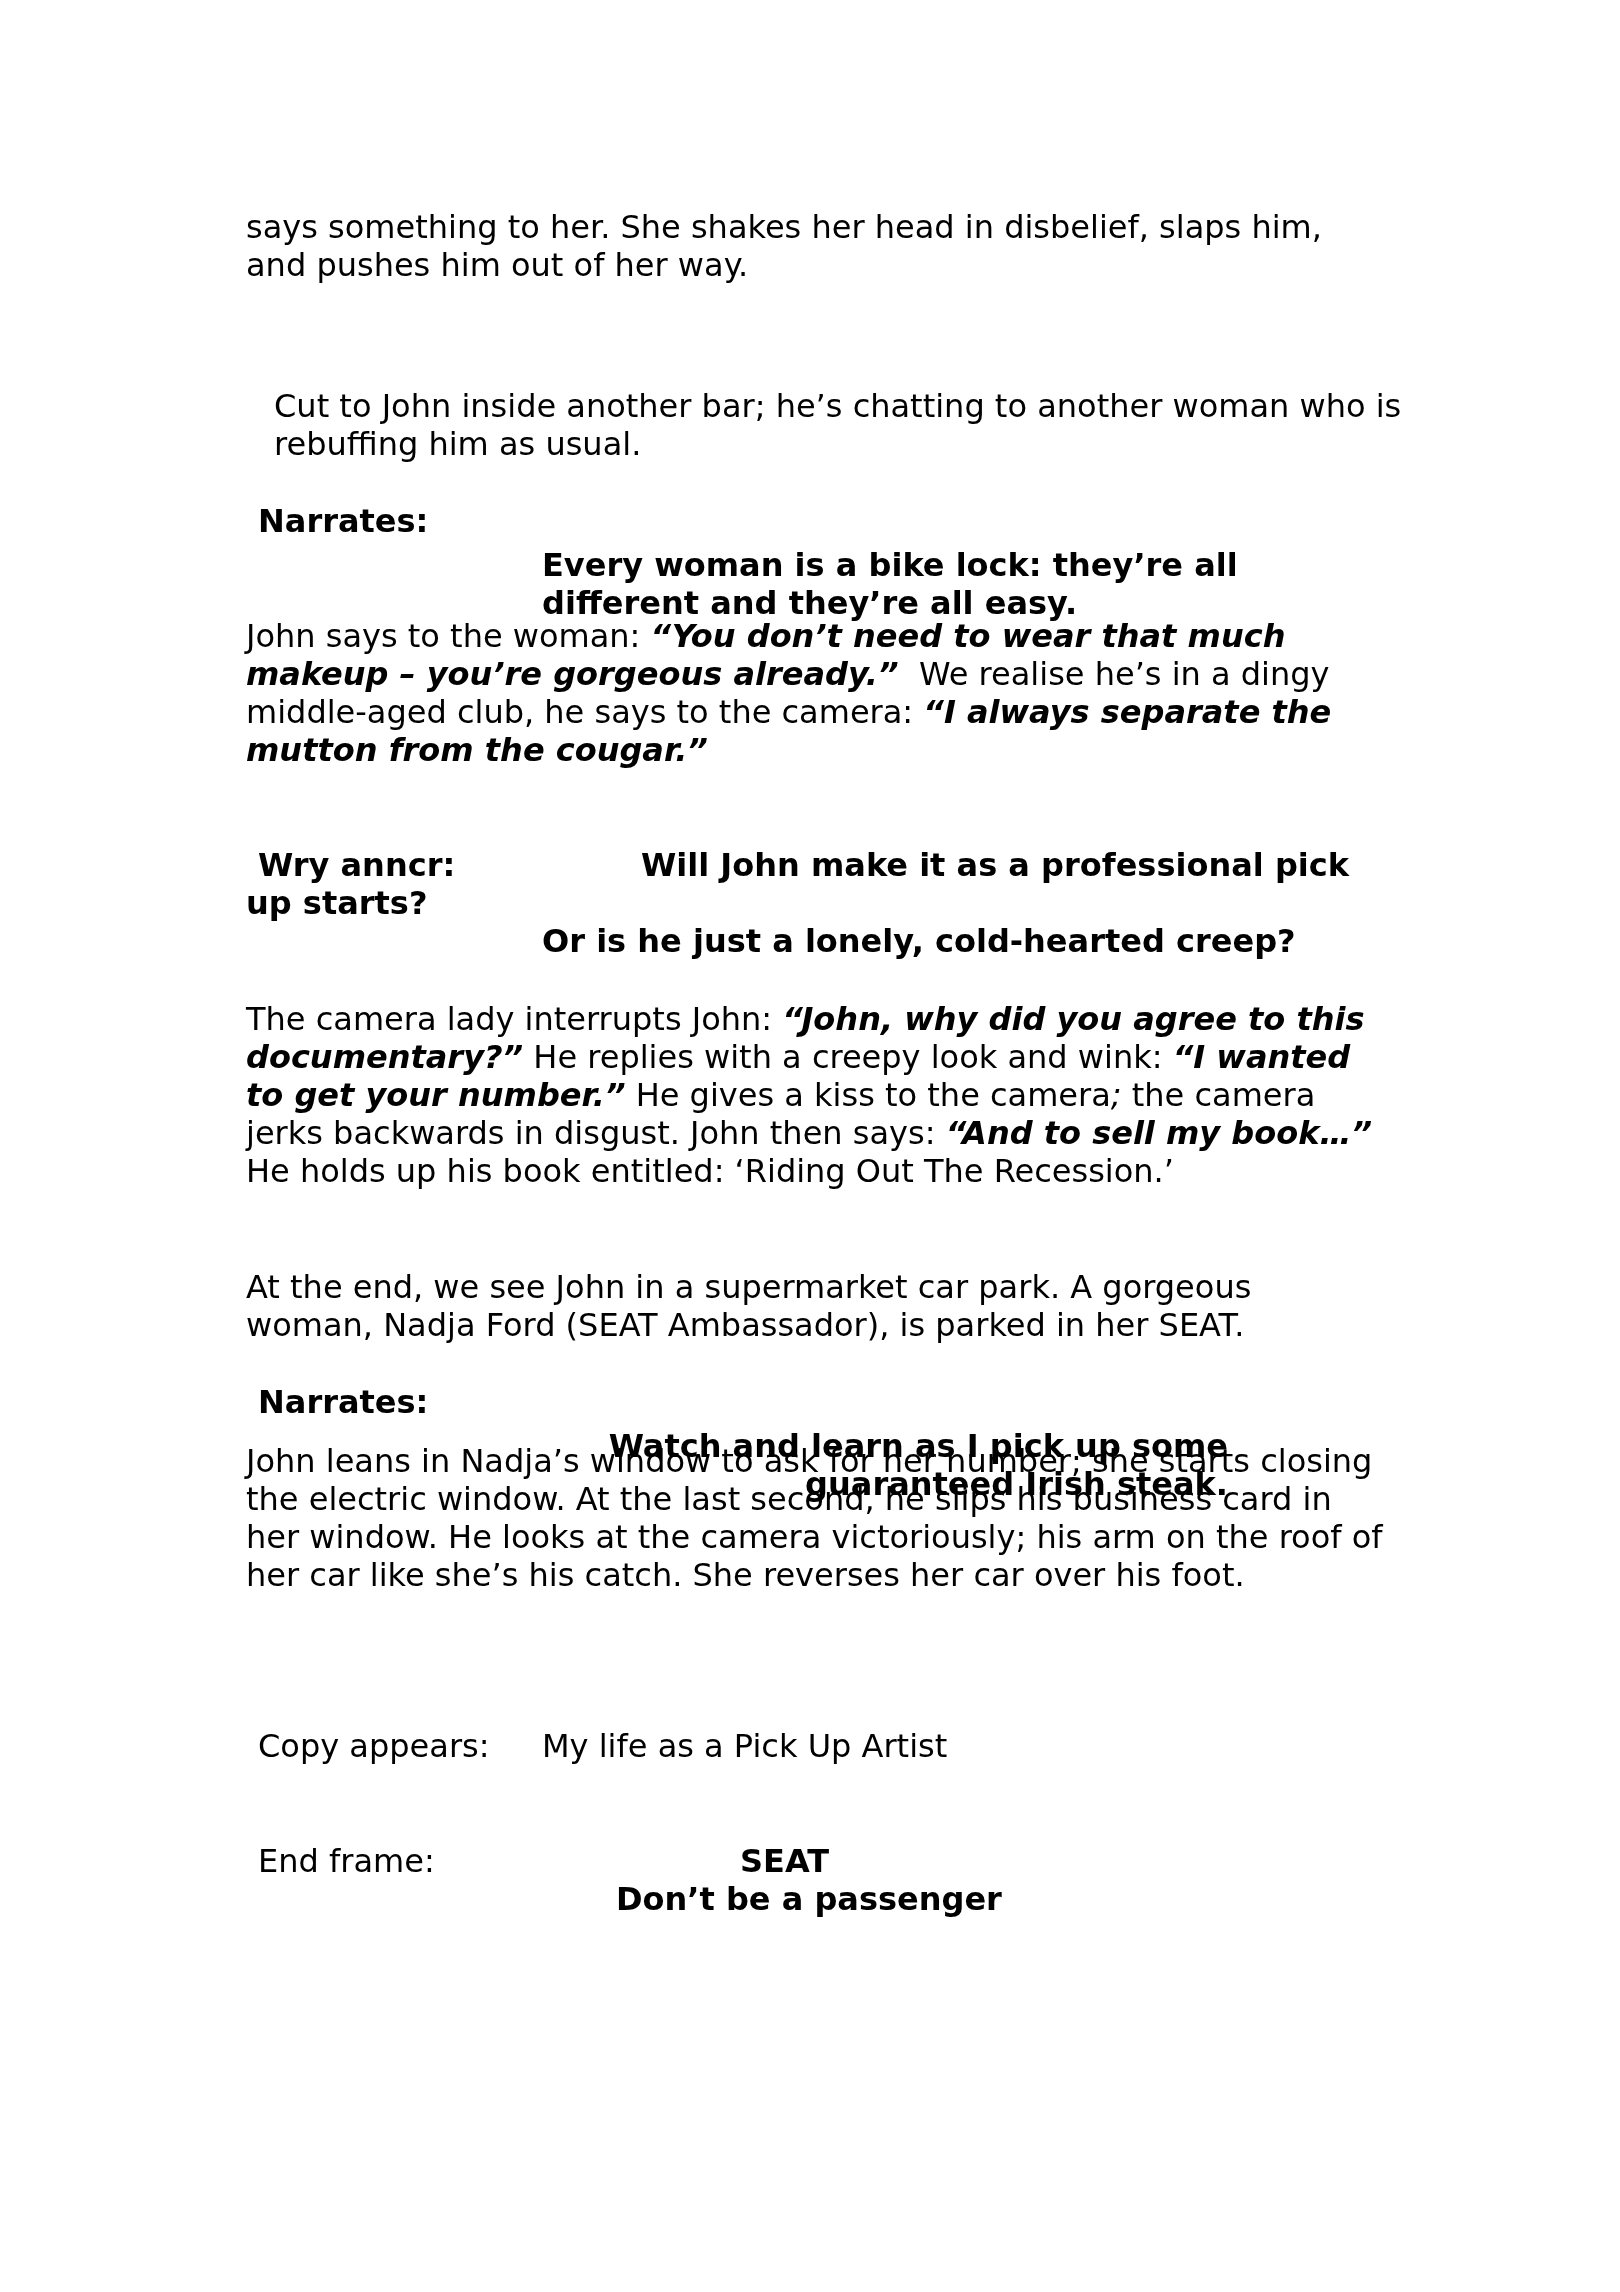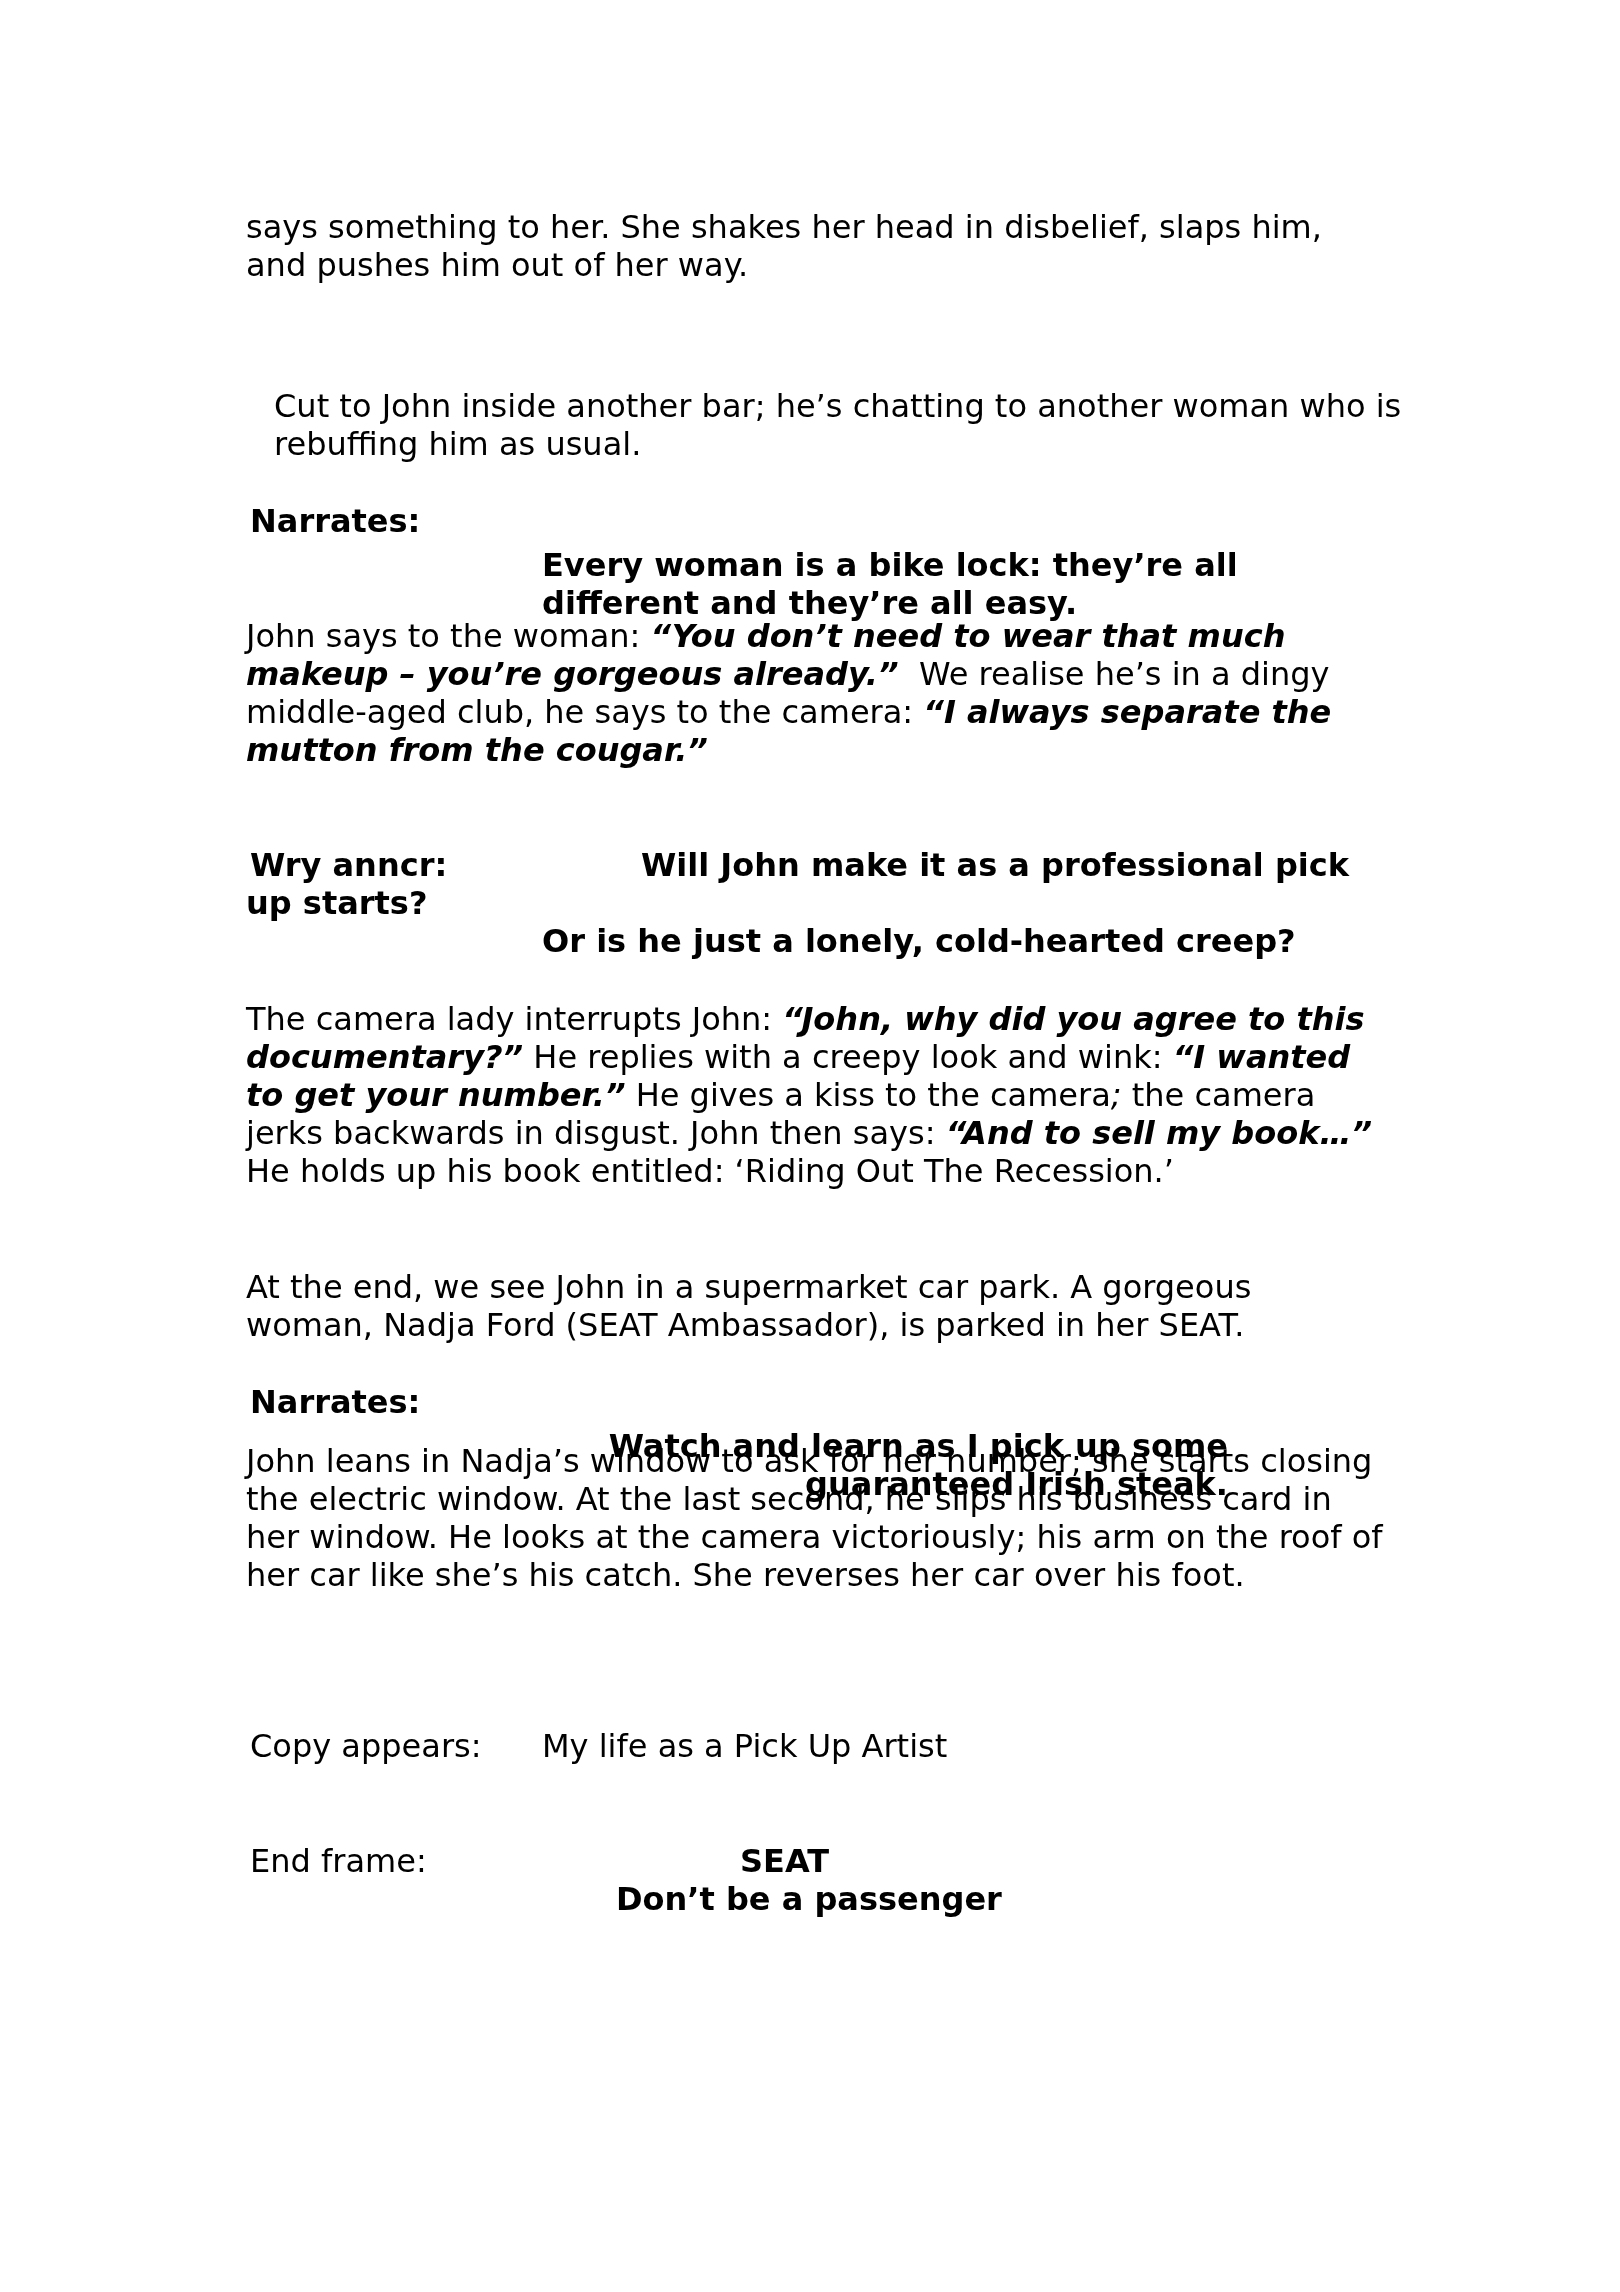--- a/index.html
+++ b/index.html
@@ -10,21 +10,21 @@
     font-family: "DejaVu Sans", sans-serif;
     color: #000000;
     font-size: 32px;
     line-height: 38px;
   }
   .page { position: absolute; left: 246px; top: 0; width: 1137px; }
   .block { position: absolute; left: 0; width: 1137px; margin: 0; }
   .b { font-weight: bold; }
   .bi { font-weight: bold; font-style: italic; }
   .i { font-style: italic; }
-  .speaker { position: absolute; left: 4px; }
+  .speaker { position: absolute; left: 12px; }
   .line-text { position: absolute; left: 296px; width: 841px; font-weight: bold; margin-top: 44px; }
   .row { position: absolute; left: 0; width: 1137px; }
 </style>
 </head>
 <body>
 
 <div class="page">
 
   <p class="block" style="top:208px;">says something to her. She shakes her head in disbelief, slaps him, and pushes him out of her way.</p>
 

